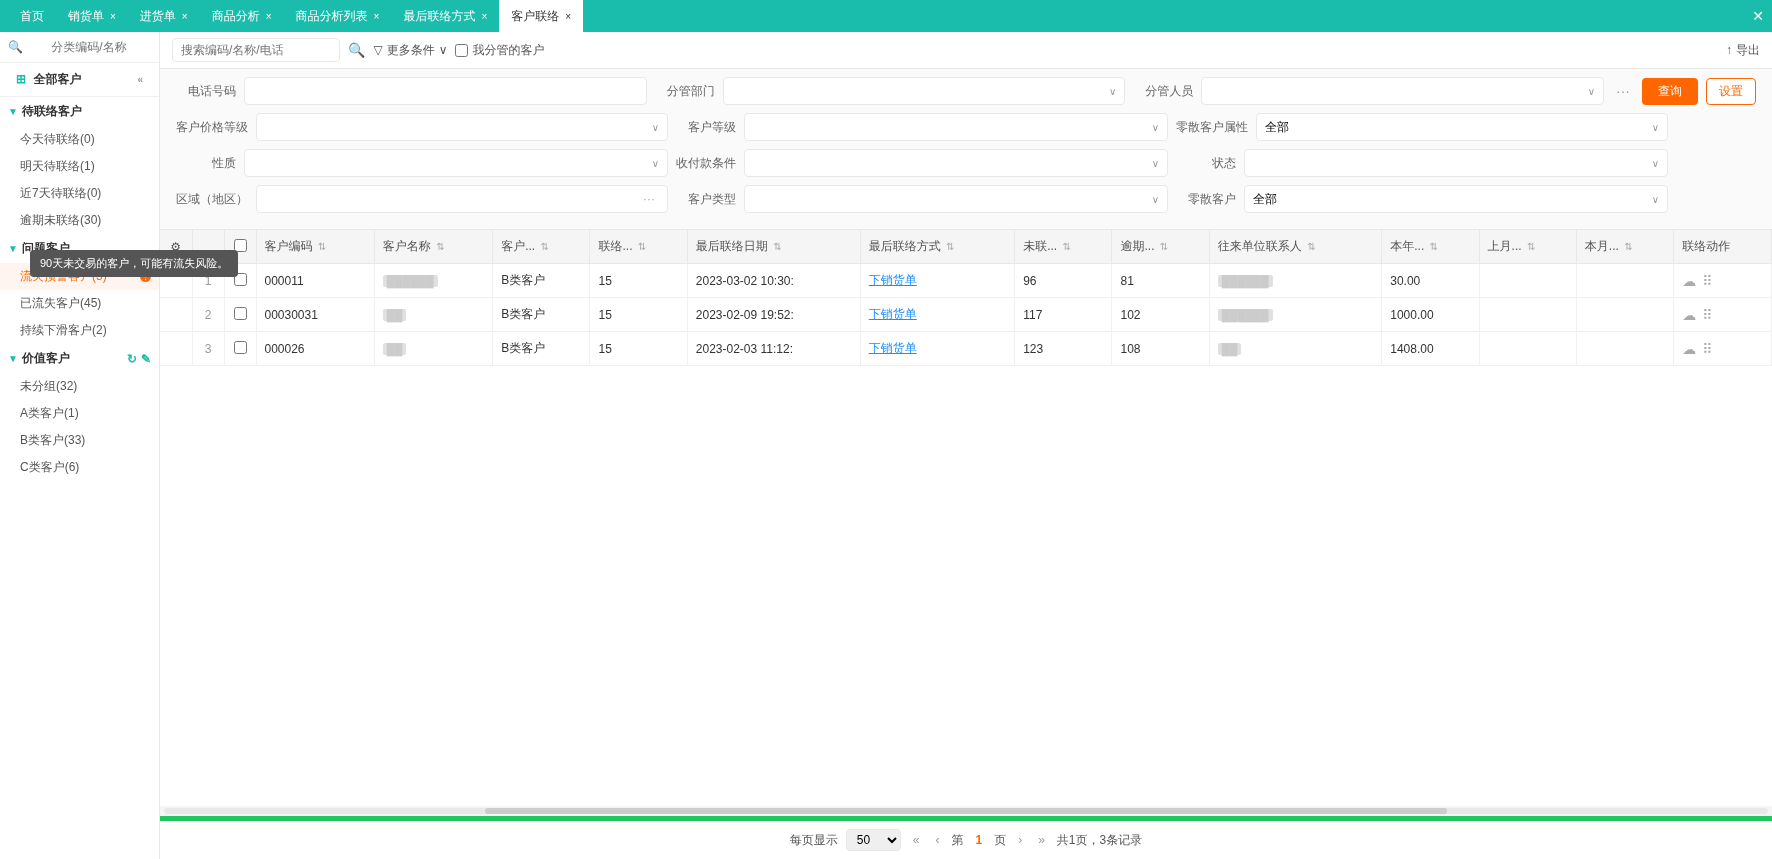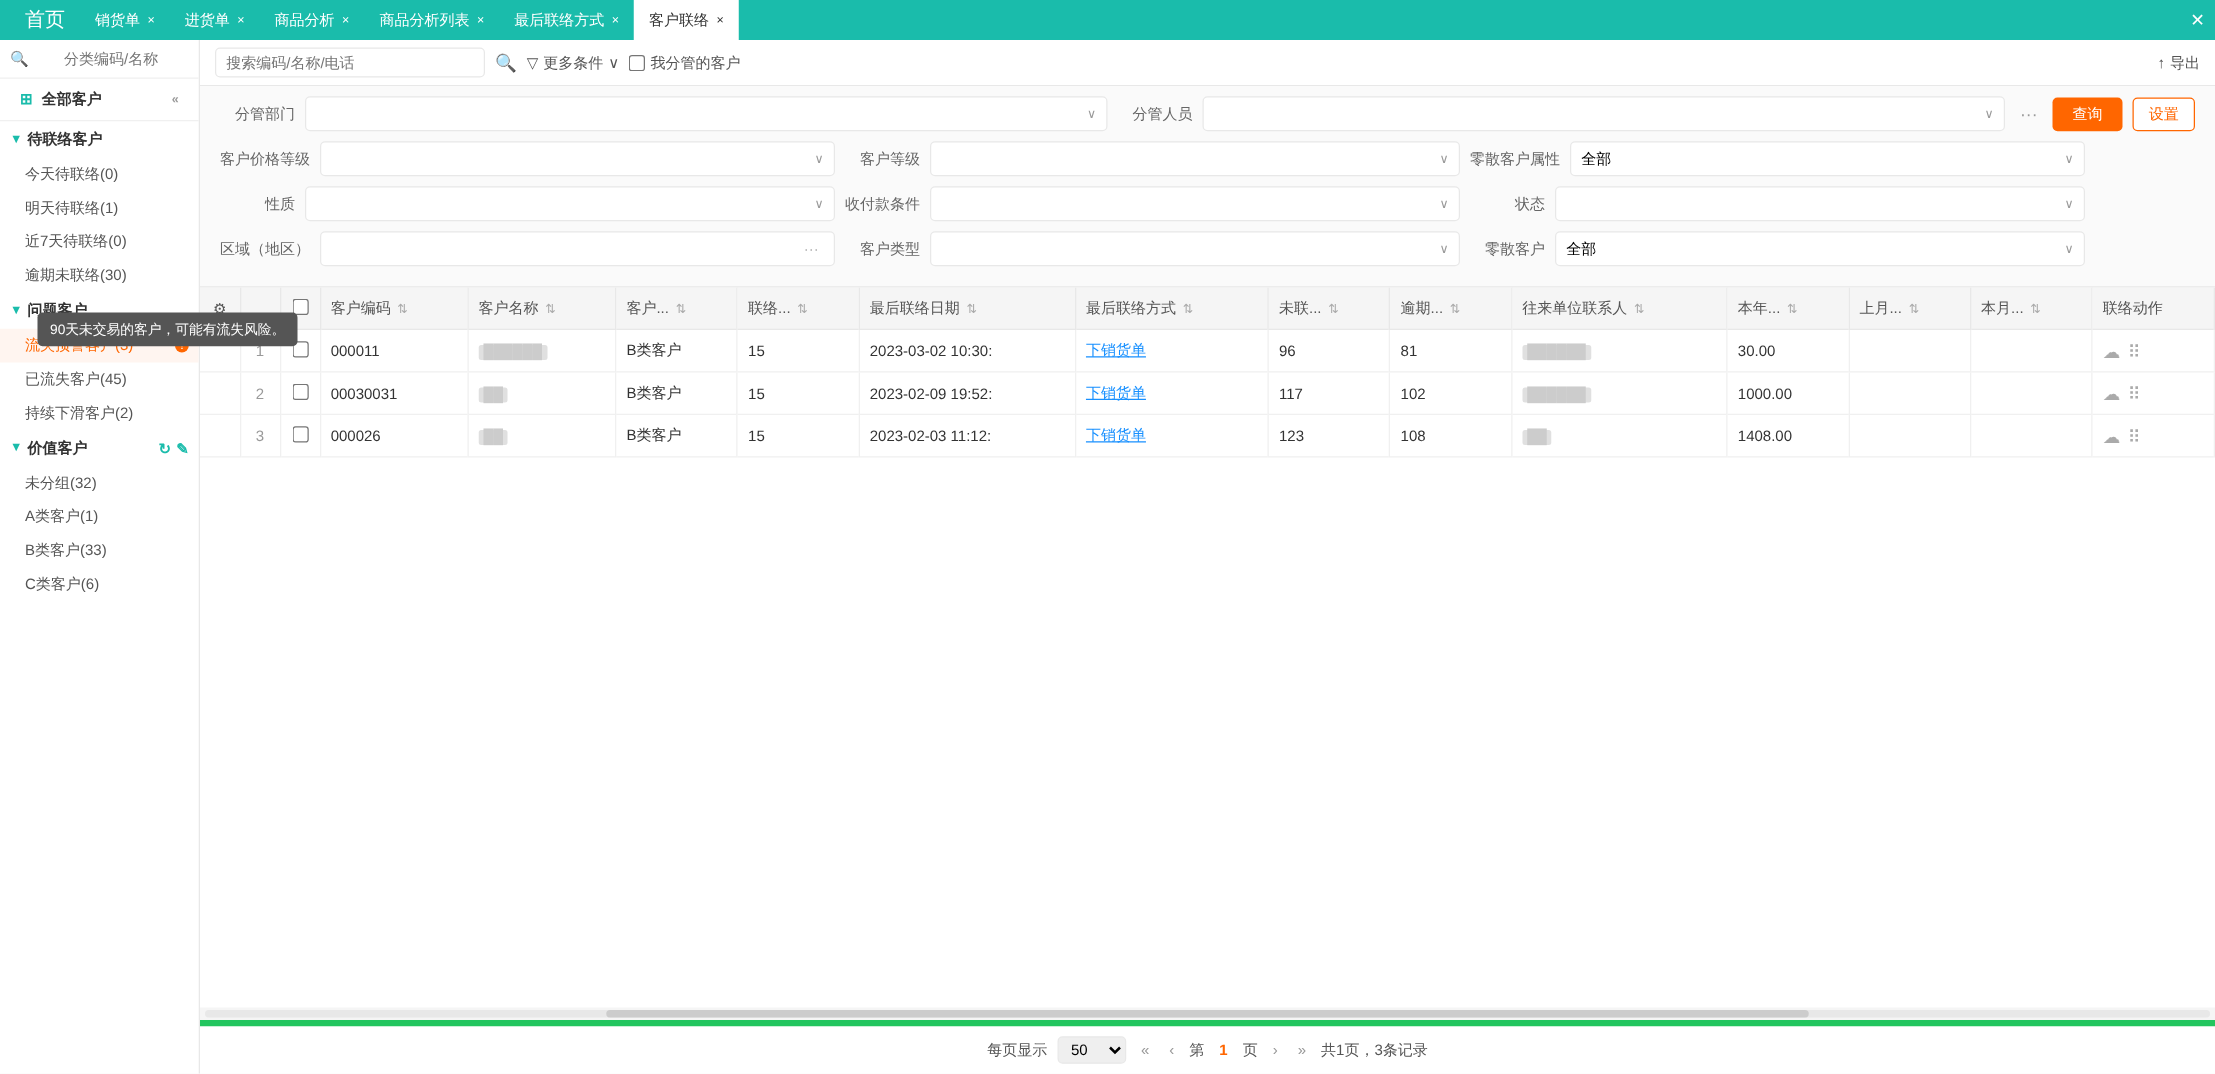--- a/index.html
+++ b/index.html
@@ -29,21 +29,21 @@
       color: #333;
     }
     .nav-tab .close-x {
       margin-left: 6px;
       font-size: 10px;
       cursor: pointer;
     }
     .nav-home {
       padding: 0 12px;
       color: white;
-      font-size: 16px;
+      font-size: 12px;
       cursor: pointer;
     }
     .top-nav-right {
       margin-left: auto;
       color: white;
       font-size: 14px;
       cursor: pointer;
     }
 
     
@@ -170,21 +170,21 @@
       align-items: center;
       padding: 6px 12px;
       border-bottom: 1px solid #e8e8e8;
       background: white;
       gap: 8px;
     }
     .filter-search-input {
       border: 1px solid #e8e8e8;
       border-radius: 4px;
       padding: 4px 8px;
-      width: 216px;
+      width: 168px;
       outline: none;
       font-size: 12px;
       color: #999;
     }
     .filter-search-btn {
       color: #1abcab;
       cursor: pointer;
       font-size: 14px;
     }
     .filter-more-btn {
@@ -543,20 +543,24 @@
       <div class="export-btn">
         <span>↑</span>
         <span>导出</span>
       </div>
     </div>
 
     <div class="filter-panel">
 
       <div class="filter-row">
         <div class="filter-field">
+          <label>电话号码</label>
+          <input class="field-input" type="text" style="">
+        </div>
+        <div class="filter-field">
           <label>分管部门</label>
           <div class="field-select">
             <span></span>
             <span class="chevron">∨</span>
           </div>
         </div>
         <div class="filter-field">
           <label>分管人员</label>
           <div class="field-select">
             <span></span>

